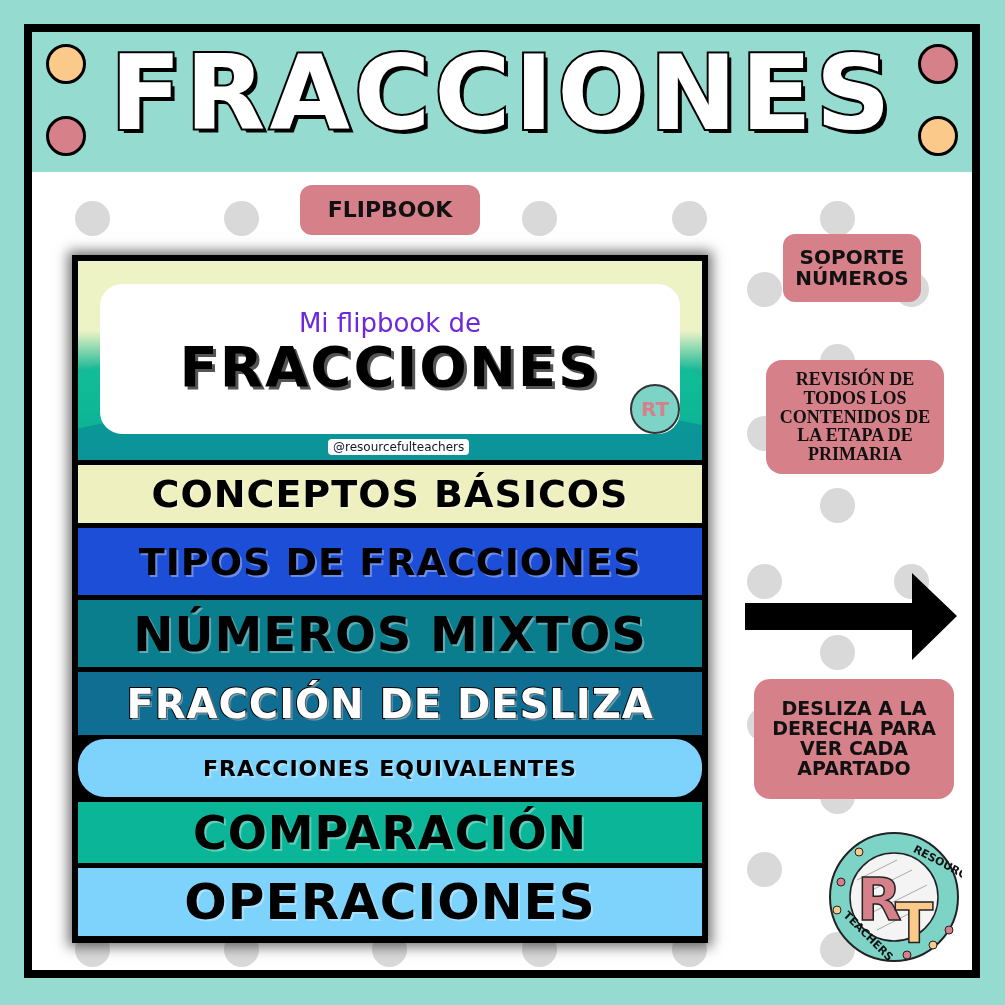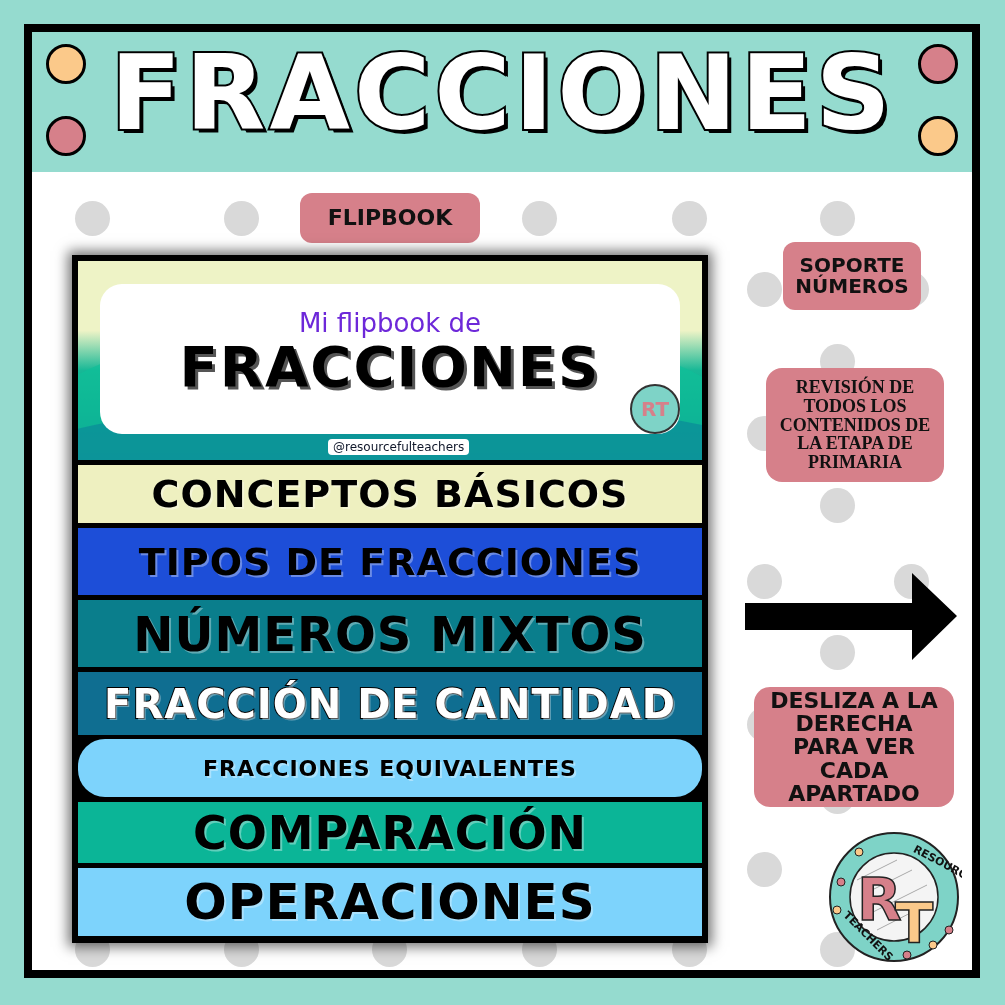--- a/index.html
+++ b/index.html
@@ -6,21 +6,21 @@
   body { width:1005px; height:1005px; background:#95dbcf; position:relative; overflow:hidden; font-family:"DejaVu Sans", sans-serif; }
   .frame { position:absolute; left:24px; top:24px; width:956px; height:954px; background:#000; }
   .header { position:absolute; left:32px; top:32px; width:940px; height:140px; background:#95dbcf; }
   .content { position:absolute; left:32px; top:172px; width:940px; height:798px; background:#fff; overflow:hidden; }
   .dot { position:absolute; width:35px; height:35px; border-radius:50%; background:#d9d9d9; }
   .hdot { position:absolute; width:40px; height:40px; border-radius:50%; border:3px solid #000; box-sizing:border-box; }
   .title { position:absolute; left:110px; top:38px; width:785px; height:110px; display:flex; align-items:center; justify-content:center;
     font-family:"DejaVu Sans", sans-serif; font-weight:bold; font-size:104px; letter-spacing:4px; color:#fff;
     -webkit-text-stroke:4px #000; paint-order:stroke fill; text-shadow:4px 4px 0 #000; }
   .pill { position:absolute; background:#d6808a; border-radius:12px; color:#111; font-family:"DejaVu Sans", sans-serif;
-    font-weight:bold; text-align:center; display:flex; align-items:center; justify-content:center; line-height:1.05;margin-top:8px; }
+    font-weight:bold; text-align:center; display:flex; align-items:center; justify-content:center; line-height:1.05; }
   .book { position:absolute; left:72px; top:255px; width:636px; height:688px; background:#000; box-shadow:0 0 12px 4px rgba(0,0,0,0.55); }
   .cover { position:absolute; left:6px; top:6px; width:624px; height:199px; overflow:hidden;
     background:linear-gradient(180deg,#eef3c6 0%,#eef3c6 35%,#17b896 55%,#0aa48f 75%,#117c9a 100%); }
   .cover .hill1 { position:absolute; left:-40px; top:60px; width:700px; height:200px; border-radius:50% 50% 0 0; background:#0fbf98; opacity:0.7; }
   .cover .hill2 { position:absolute; left:-60px; top:140px; width:760px; height:120px; border-radius:50% 50% 0 0; background:#0b8f98; opacity:0.8; }
   .card { position:absolute; left:22px; top:23px; width:580px; height:150px; background:#fff; border-radius:22px; }
   .card .sub { position:absolute; left:0; right:0; top:24px; text-align:center; font-family:"DejaVu Sans", sans-serif; font-size:26px; color:#6d28d9; }
   .card .big { position:absolute; left:0; right:0; top:50px; text-align:center; font-family:"DejaVu Sans", sans-serif; font-weight:bold; font-size:56px; letter-spacing:2px;
     color:#000; text-shadow:3px 3px 0 #555; }
   .minilogo { position:absolute; left:530px; top:100px; width:50px; height:50px; border-radius:50%; background:#7ed3c7; border:2px solid #333; box-sizing:border-box; display:flex; align-items:center; justify-content:center; }
@@ -71,21 +71,21 @@
   <div class="dot" style="left:490px;top:760px"></div>
   <div class="dot" style="left:640px;top:760px"></div>
   <div class="dot" style="left:788px;top:760px"></div>
 
   <div class="pill" style="left:268px;top:13px;width:180px;height:50px;font-size:22px;">FLIPBOOK</div>
 
   <div class="pill" style="left:751px;top:62px;width:138px;height:68px;font-size:20px;padding:0 6px;box-sizing:border-box;">SOPORTE NÚMEROS</div>
 
   <div class="pill" style="left:734px;top:188px;width:178px;height:114px;font-size:18px;padding:0 8px;box-sizing:border-box;border-radius:16px;font-family:Liberation Serif, serif;">REVISIÓN DE TODOS LOS CONTENIDOS DE LA ETAPA DE PRIMARIA</div>
 
-  <div class="pill" style="left:722px;top:507px;width:200px;height:120px;font-size:22px;padding:0 10px;box-sizing:border-box;border-radius:16px;">DESLIZA A LA DERECHA PARA VER CADA APARTADO</div>
+  <div class="pill" style="left:722px;top:507px;width:200px;height:120px;font-size:19px;padding:0 10px;box-sizing:border-box;border-radius:16px;">DESLIZA A LA DERECHA PARA VER CADA APARTADO</div>
 
   <svg class="arrow" viewBox="0 0 212 87">
     <polygon points="0,30 167,30 167,0 212,43 167,87 167,57 0,57" fill="#000"></polygon>
   </svg>
 
   <svg class="logo" viewBox="0 0 135 135">
     <circle cx="67" cy="67" r="64" fill="#7ed3c7" stroke="#222" stroke-width="2"></circle>
     <circle cx="67" cy="67" r="44" fill="#f4f4f4" stroke="#222" stroke-width="1.5"></circle>
     <g stroke="#888" stroke-width="1" opacity="0.7">
       <line x1="30" y1="50" x2="70" y2="30"></line>
@@ -116,17 +116,17 @@
       <div class="minilogo">
           <span>RT</span>
         </div>
     </div>
     <div class="handle">@resourcefulteachers</div>
   </div>
 
   <div class="tab" style="top:210px;height:58px;background:#eef0c0;font-size:38px;">CONCEPTOS BÁSICOS</div>
   <div class="tab" style="top:273px;height:67px;background:#1d4ed8;font-size:38px;">TIPOS DE FRACCIONES</div>
   <div class="tab" style="top:345px;height:67px;background:#0a7e8c;font-size:48px;">NÚMEROS MIXTOS</div>
-  <div class="tab light" style="top:417px;height:63px;background:#0f6e91;font-size:40px;">FRACCIÓN DE CANTIDAD</div>
+  <div class="tab light" style="top:417px;height:63px;background:#0f6e91;font-size:40px;">FRACCIÓN DE DESLIZA</div>
   <div class="tab" style="top:484px;height:58px;background:#7dd3fc;font-size:22px;border-radius:27px;">FRACCIONES EQUIVALENTES</div>
   <div class="tab" style="top:547px;height:61px;background:#0bb597;font-size:46px;">COMPARACIÓN</div>
   <div class="tab" style="top:613px;height:68px;background:#7dd3fc;font-size:50px;">OPERACIONES</div>
 </div>
 
 </body></html>

